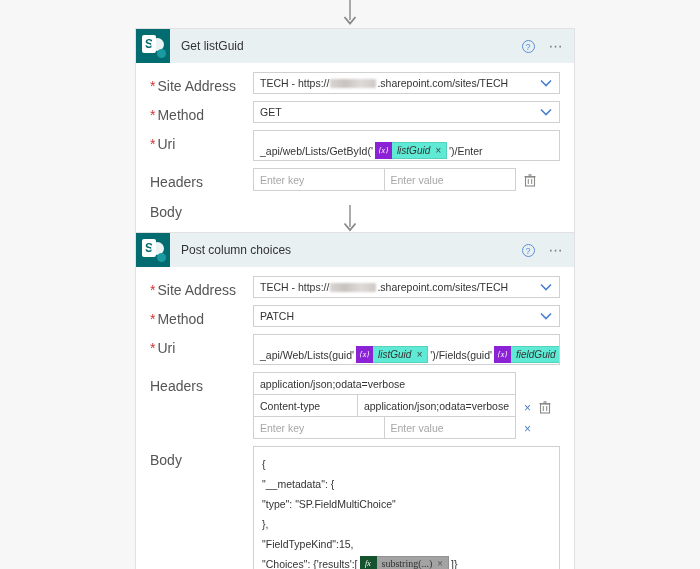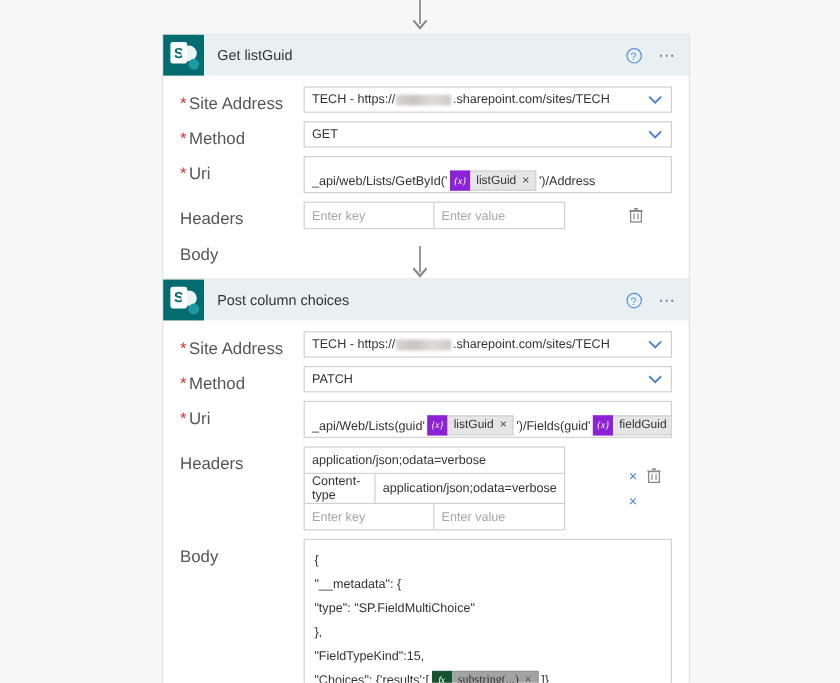--- a/index.html
+++ b/index.html
@@ -191,26 +191,26 @@
     align-items: center;
     padding: 0 5px;
     font-size: 10px;
     color: #333333;
     gap: 5px;
     border: 1px solid rgba(0,0,0,0.10);
     border-left: none;
   }
   .token .tok-x { color: #444444; font-size: 10px; }
   .token.var .tok-badge { background: #8c22d6; }
-  .token.var .tok-body { background: #e5e5e5; }
+  .token.var .tok-body { background: #5eead4; font-style: italic; }
   .token.fx .tok-badge { background: #14532d; }
   .token.fx .tok-body { background: #a3a3a3; font-family: Liberation Serif, serif; }
 
   
-  .headers-wrap { display: flex; align-items: center; gap: 45px; }
+  .headers-wrap { display: flex; align-items: flex-end; }
   .headers-table { border: 1px solid #d0d0d0; width: 274px; box-sizing: border-box; }
   .headers-row { display: flex; border-bottom: 1px solid #d0d0d0; }
   .headers-row:last-child { border-bottom: none; }
   .headers-cell {
     flex: 1 1 50%;
     min-height: 21px;
     display: flex;
     align-items: center;
     padding: 0 6px;
     font-size: 10.5px;
@@ -318,21 +318,21 @@
       <div class="row-field">
         <div class="input-box uri-box">
           <span class="uri-text">_api/web/Lists/GetById('</span>
           <span class="token var">
             <span class="tok-badge">{x}</span>
             <span class="tok-body">
               <span>listGuid</span>
               <span class="tok-x">×</span>
             </span>
           </span>
-          <span class="uri-text">')/Address</span>
+          <span class="uri-text">')/Enter</span>
         </div>
       </div>
     </div>
 
     <div class="row">
       <div class="row-label">Headers</div>
       <div class="row-field headers-wrap">
         <div class="headers-table">
           <div class="headers-row">
             <div class="headers-cell key placeholder">Enter key</div>

